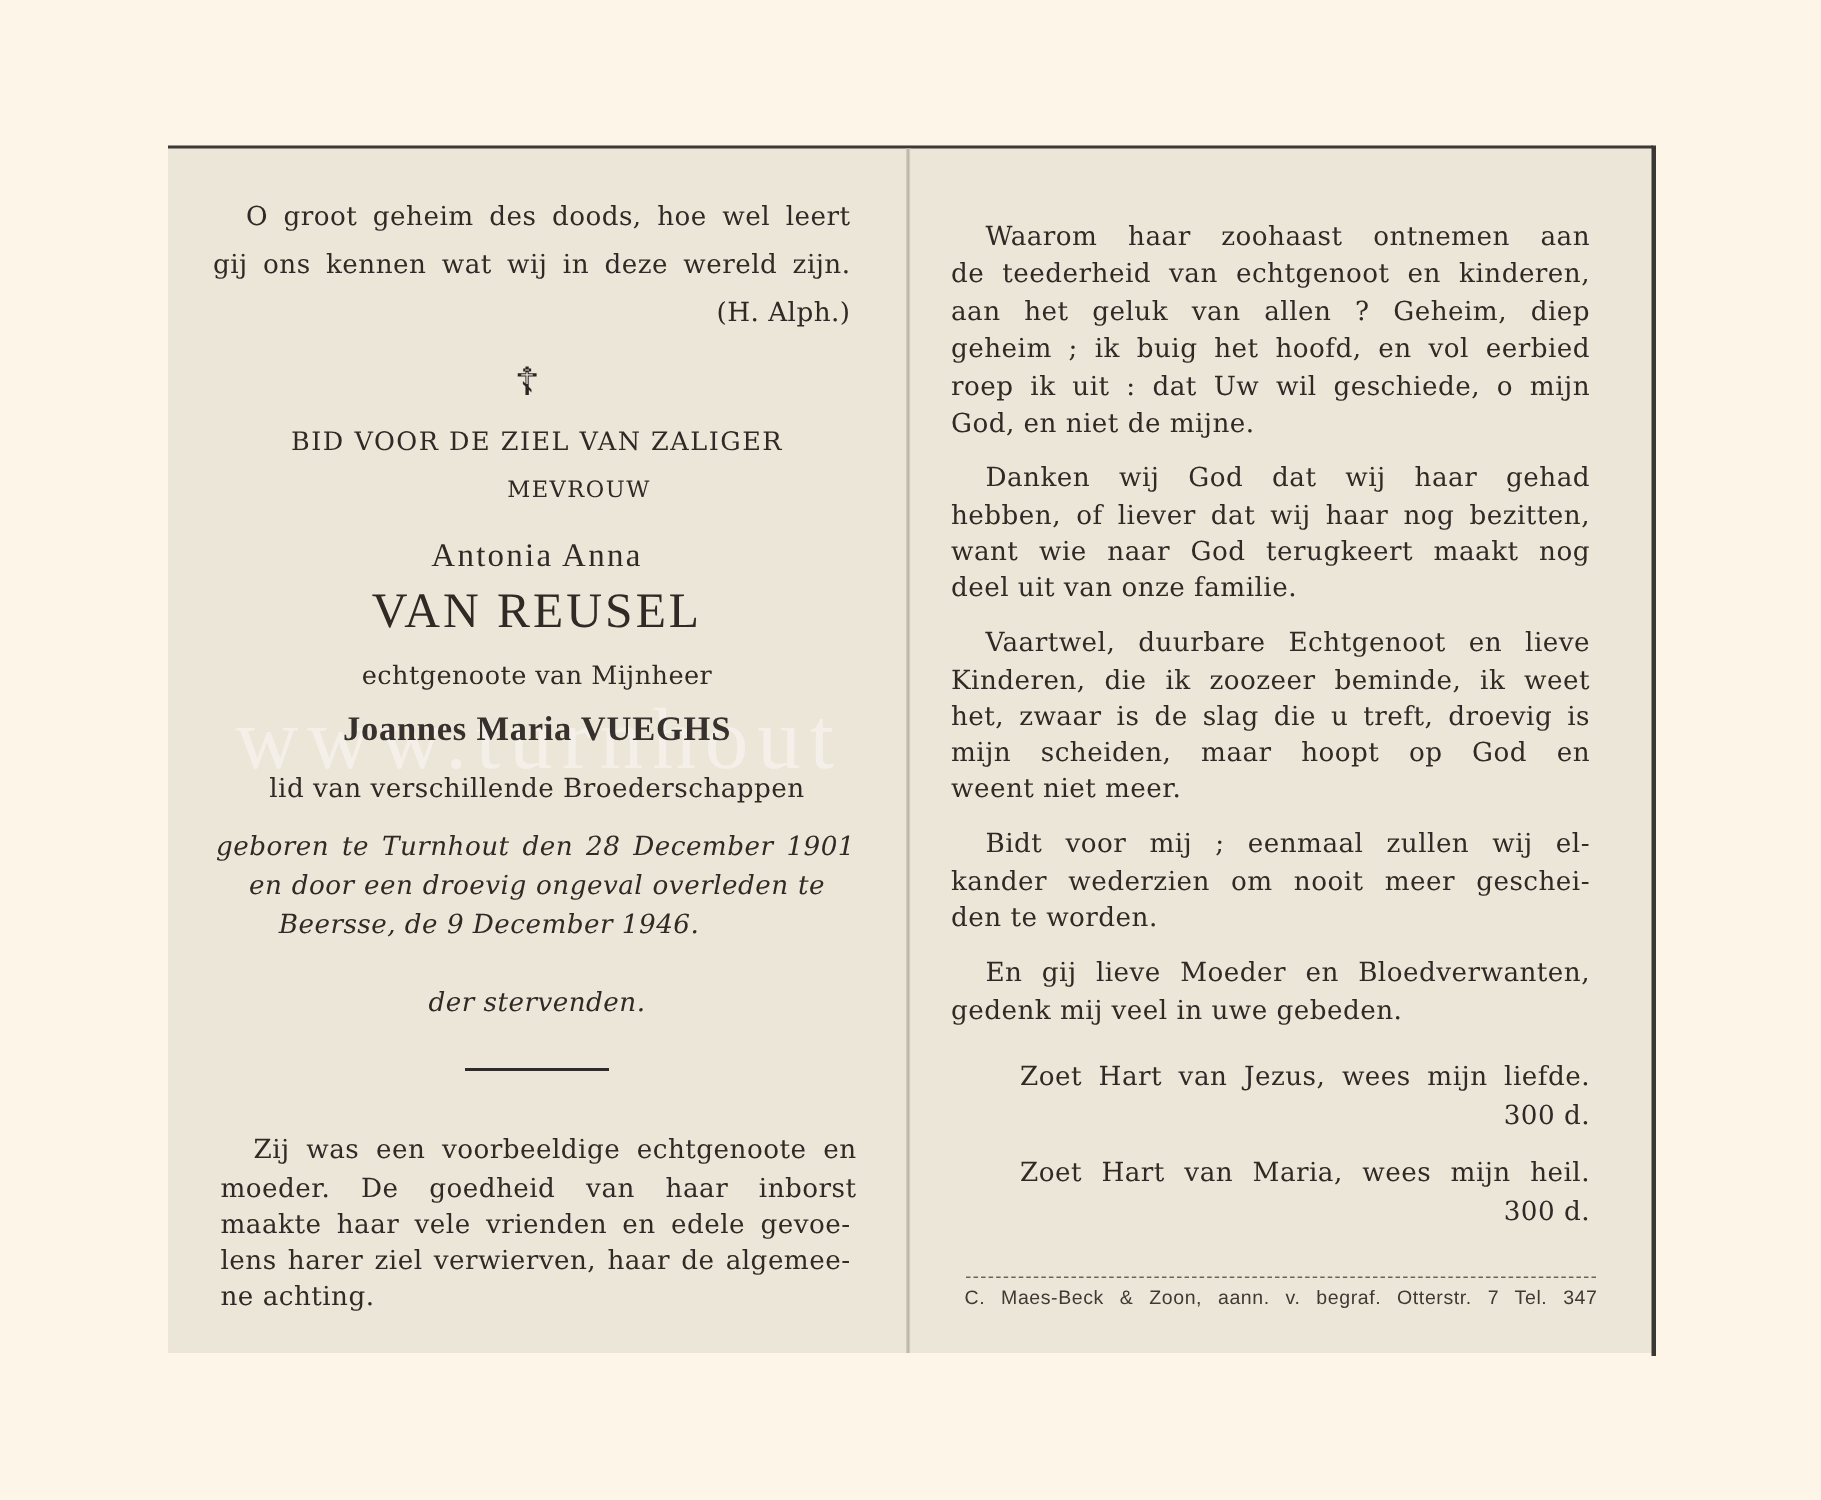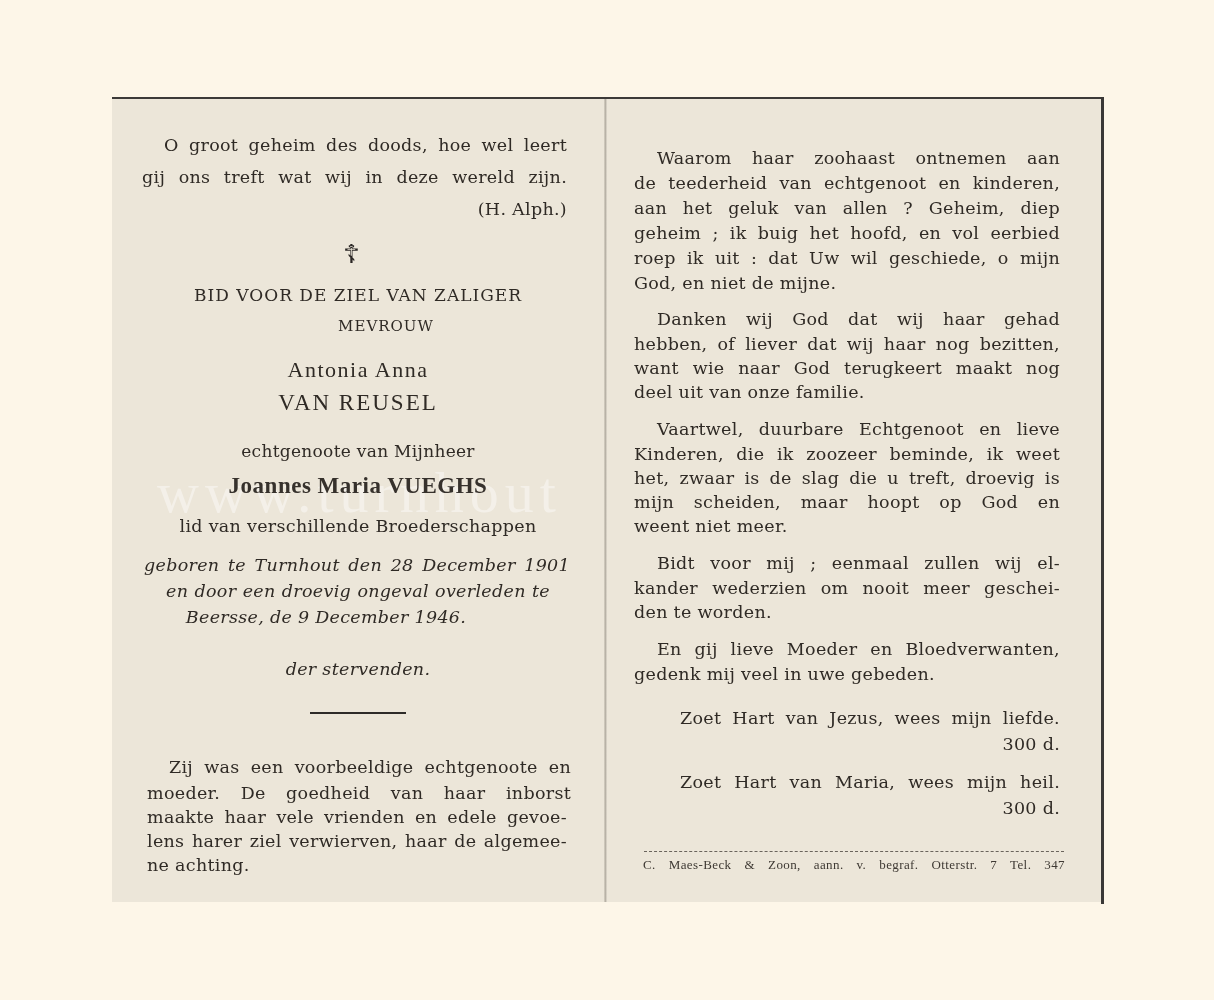--- a/index.html
+++ b/index.html
@@ -33,46 +33,46 @@
 
   .line { position:absolute; white-space:nowrap; font-size:17.5px; letter-spacing:0.3px; }
   .just { text-align:justify; text-align-last:justify; }
   .center { text-align:center; }
   .right { text-align:right; }
   .italic { font-style:italic; }
 
   .cross { position:absolute; left:231px; top:140px; font-size:26px; color:#2a2624; }
   .caps { font-size:17px; letter-spacing:1px; }
   .given { font-size:22px; letter-spacing:1.5px; font-family:"Liberation Serif", serif; }
-  .surname { font-size:23px; letter-spacing:2px; font-family:"Liberation Serif", serif; }
+  .surname { font-size:33px; letter-spacing:2px; font-family:"Liberation Serif", serif; }
   .husband { font-size:23px; font-family:"Liberation Serif", serif; font-weight:bold; letter-spacing:0.5px; color:#36312c; }
   .divider { position:absolute; left:198px; top:613px; width:96px; height:2px; background:#2e2b28; }
 
   .printer-rule {
     position:absolute; left:37px; top:752px; width:420px; height:0;
     border-top:1px dashed #6a645c;
   }
-  .printer { font-size:13px; font-family:Liberation Serif, serif; letter-spacing:0.4px; color:#3e3933; }
+  .printer { font-size:13px; font-family:Liberation Sans, sans-serif; letter-spacing:0.4px; color:#3e3933; }
 
   .watermark {
     position:absolute; left:45px; top:360px;
     font-size:58px; font-family:"Liberation Serif", serif;
     color:rgba(255,255,255,0.42); letter-spacing:6px; white-space:nowrap;
     pointer-events:none;
   }
 </style>
 </head>
 <body>
 
 <div class="card">
   <div class="watermark">www.turnhout</div>
 
   <div class="panel left-panel">
     <div class="line just" style="left:52px; top:36px; width:403px;">O groot geheim des doods, hoe wel leert</div>
-    <div class="line just" style="left:30px; top:68px; width:425px;">gij ons treft wat wij in deze wereld zijn.</div>
+    <div class="line just" style="left:30px; top:68px; width:425px;">gij ons kennen wat wij in deze wereld zijn.</div>
     <div class="line right" style="left:300px; top:100px; width:155px;">(H. Alph.)</div>
 
     <div class="cross">☦</div>
 
     <div class="line center caps" style="left:0; top:186px; width:492px;">BID VOOR DE ZIEL VAN ZALIGER</div>
     <div class="line center caps" style="left:0; top:218px; width:492px; font-size:15px;padding-left:28px;">MEVROUW</div>
 
     <div class="line center given" style="left:0; top:258px; width:492px;">Antonia Anna</div>
     <div class="line center surname" style="left:0; top:291px; width:492px;">VAN REUSEL</div>
     <div class="line center husband" style="left:0; top:374px; width:492px;">Joannes Maria VUEGHS</div>

